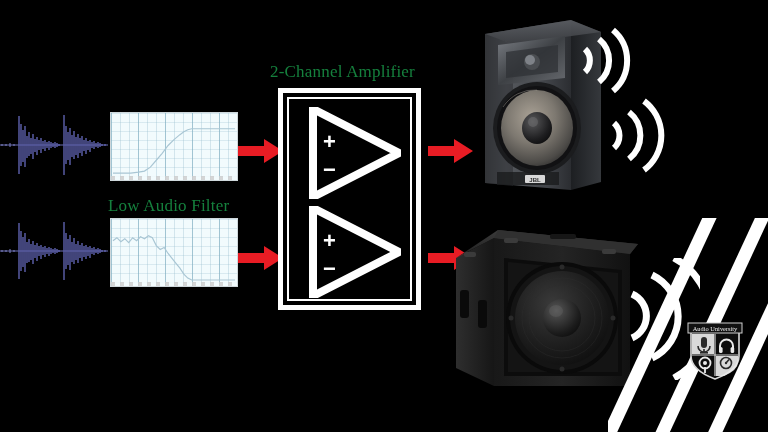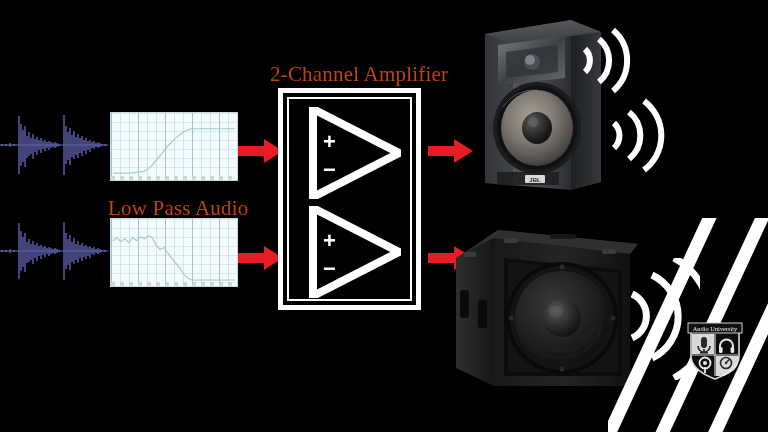--- a/index.html
+++ b/index.html
@@ -12,26 +12,26 @@
     width: 768px;
     height: 432px;
     background: #000000;
     overflow: hidden;
     font-family: "Liberation Serif", serif;
   }
 
   
   .label {
     position: absolute;
-    color: #c2410c;
+    color: #15803d;
     font-family: "Liberation Serif", serif;
-    font-size: 21px;
+    font-size: 17px;
     letter-spacing: .2px;
     white-space: nowrap;
-    text-align: center;
+    text-align: left;
   }
 
   
   .wave {
     position: absolute;
     overflow: hidden;
   }
 
   
   .plot {
@@ -224,21 +224,21 @@
         <line x1="94" y1="29" x2="94" y2="37"></line>
         <line x1="96" y1="31" x2="96" y2="35"></line>
         <line x1="98" y1="30" x2="98" y2="36"></line>
         <line x1="100" y1="31" x2="100" y2="35"></line>
         <line x1="102" y1="32" x2="102" y2="34"></line>
         <line x1="105" y1="32" x2="105" y2="34"></line>
       </g>
     </svg>
   </div>
 
-  <div class="label" style="left:108px; top:196px; width:132px;">Low Pass Audio</div>
+  <div class="label" style="left:108px; top:196px; width:132px;">Low Audio Filter</div>
 
   <div class="plot" style="left:110px; top:218px; width:128px; height:69px;">
     <div class="grid"></div>
     <div class="gridmajor"></div>
     <svg viewBox="0 0 128 69" preserveAspectRatio="none">
       <polyline fill="none" stroke="#a9c6d4" stroke-width="1.2" points="2,22 6,19 10,23 14,20 18,24 22,19 26,22 30,18 34,20 38,17 42,19 46,27 50,31 54,29 58,35 62,40 66,45 70,50 74,56 78,60 82,62 88,62 96,62 110,62 126,62"></polyline>
     </svg>
     <div class="axisbar"></div>
   </div>
 

